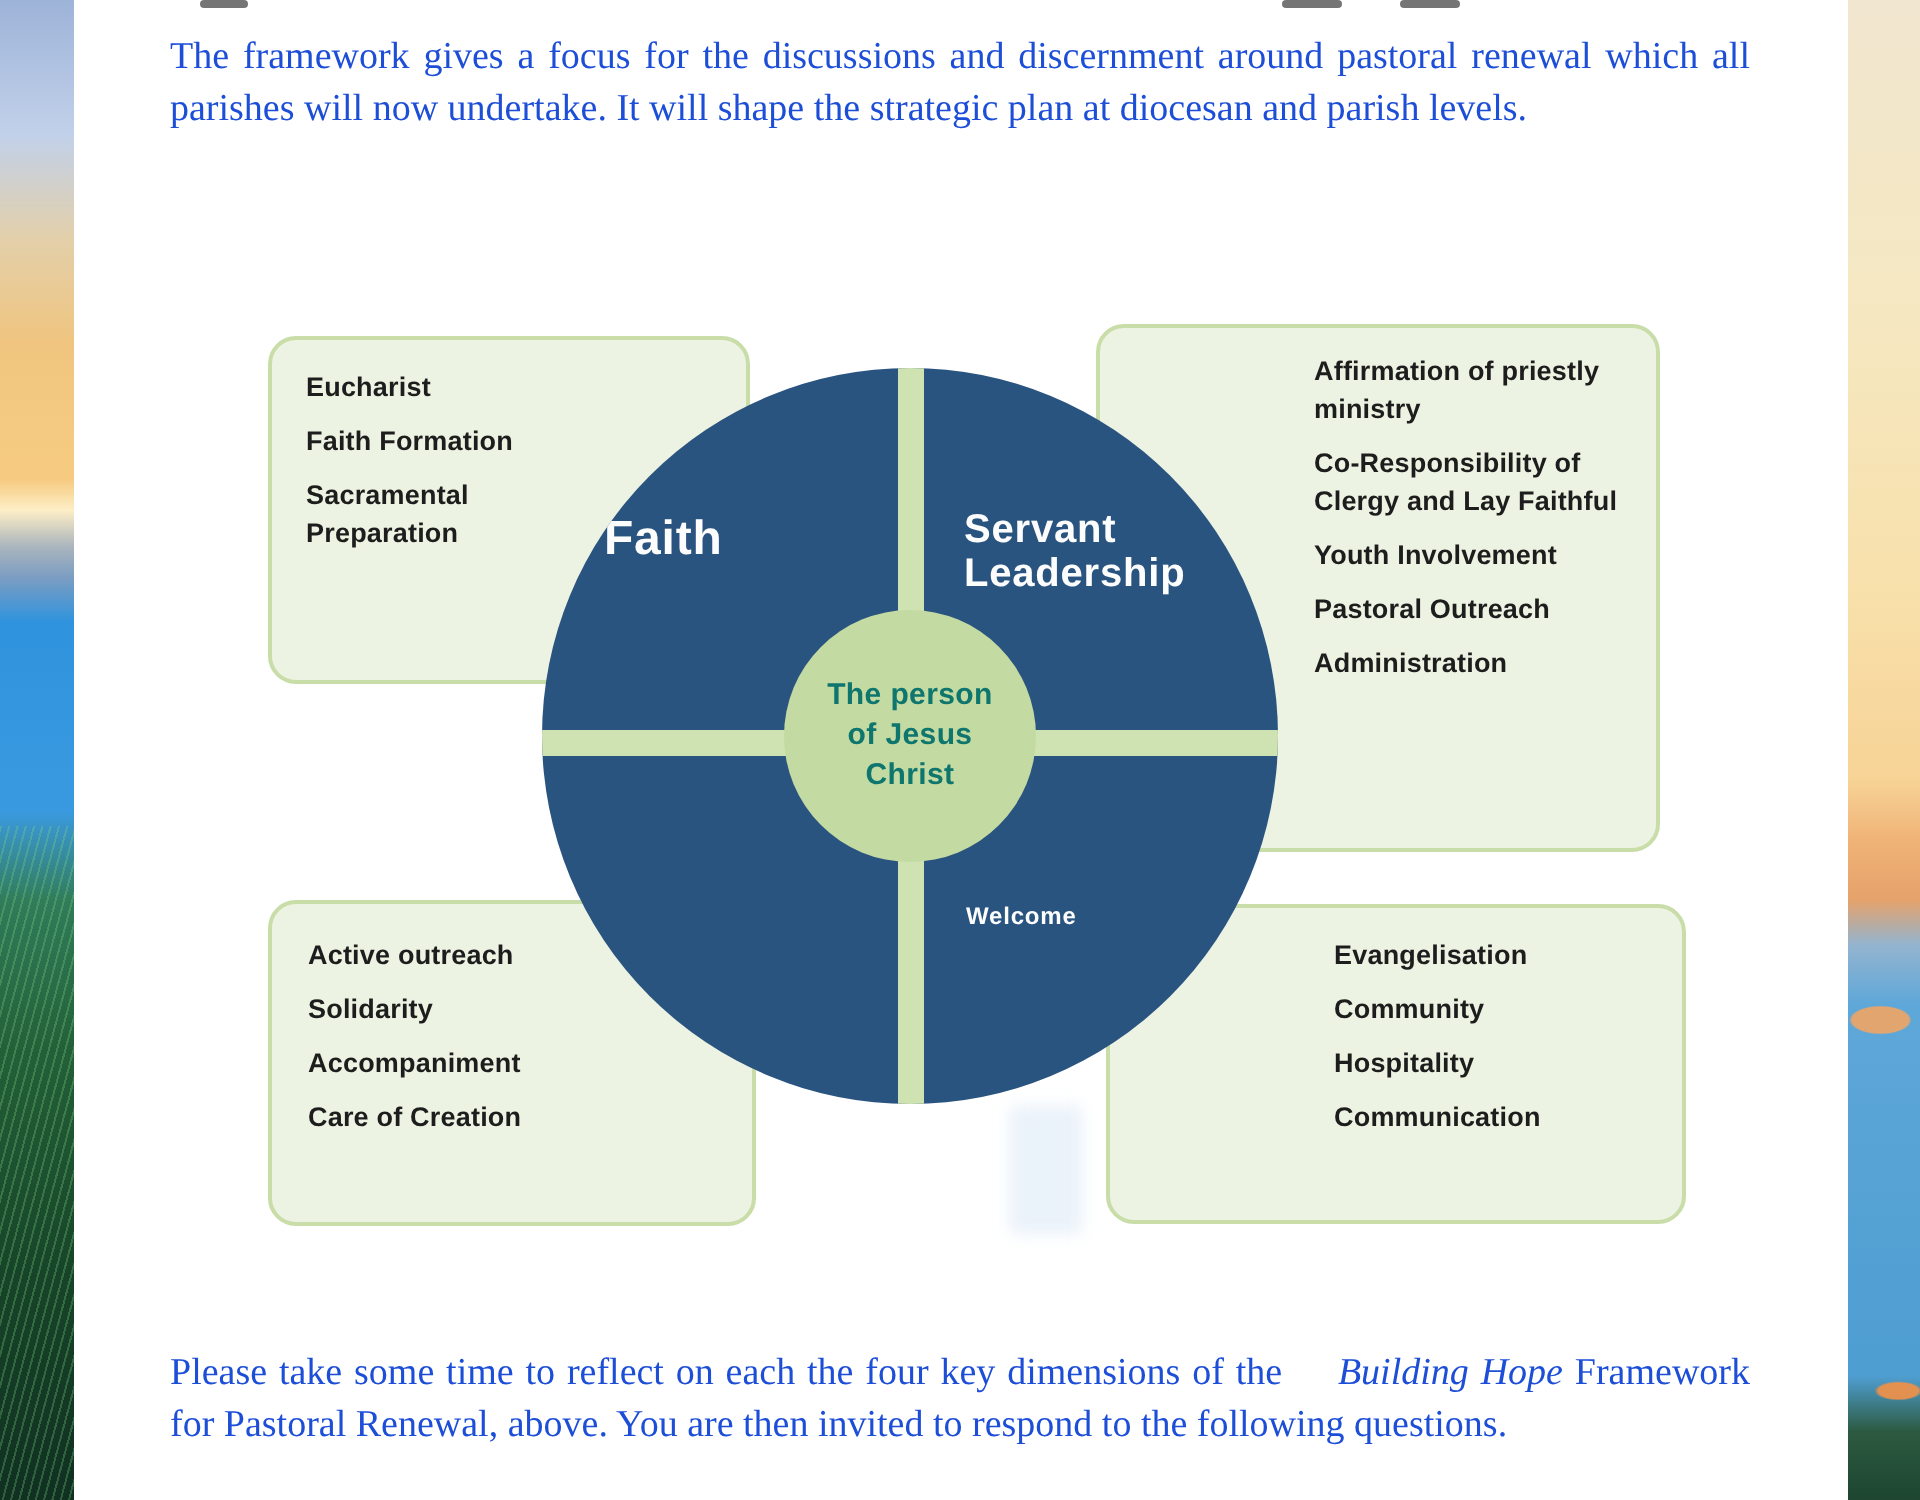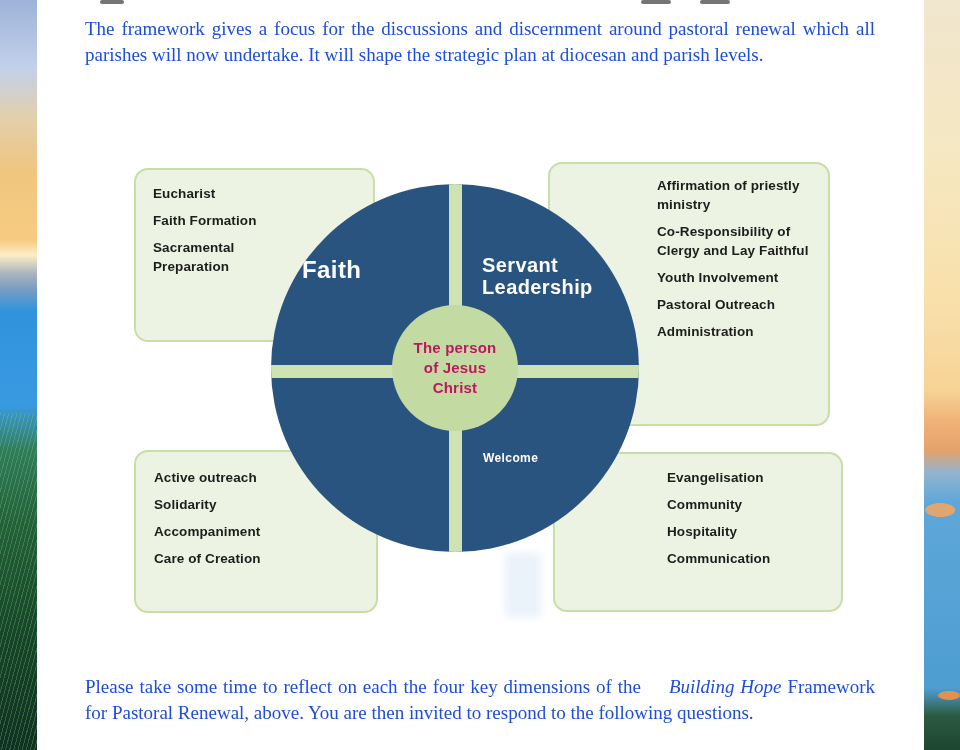--- a/index.html
+++ b/index.html
@@ -52,21 +52,21 @@
   .box-br{left:553px;top:452px;width:290px;height:160px;padding:14px 6px 17px 112px;}
 
   .big-circle{position:absolute;left:271px;top:184px;width:368px;height:368px;border-radius:50%;
               background:#2a5480;overflow:hidden;z-index:2;}
   .bar{position:absolute;background:#cfe3b2;}
   .bar-v{left:178px;top:0;width:13px;height:100%;}
   .bar-h{left:0;top:181px;width:100%;height:13px;}
   .center-circle{position:absolute;left:121px;top:121px;width:126px;height:126px;border-radius:50%;
                  background:#c3daa2;}
   .center-text{margin:33px 0 0 0;text-align:center;font-family:"Liberation Sans",sans-serif;
-               font-weight:bold;font-size:15px;line-height:20px;color:#be185d;white-space:pre-line;letter-spacing:.2px;}
+               font-weight:bold;font-size:15px;line-height:20px;color:#0f766e;white-space:pre-line;letter-spacing:.2px;}
   .q-label{position:absolute;color:#fdfdfd;font-family:"Liberation Sans",sans-serif;font-weight:bold;
            white-space:pre-line;letter-spacing:.4px;}
   .q-faith{left:31px;top:74px;width:120px;text-align:left;font-size:24px;line-height:24px;}
   .q-servant{left:211px;top:70px;font-size:20px;line-height:22px;}
   .q-social{left:64px;top:246px;font-size:20px;line-height:21px;}
   .q-welcome{left:212px;top:264px;font-size:12px;line-height:21px;}
 </style>
 </head>
 <body>
 

